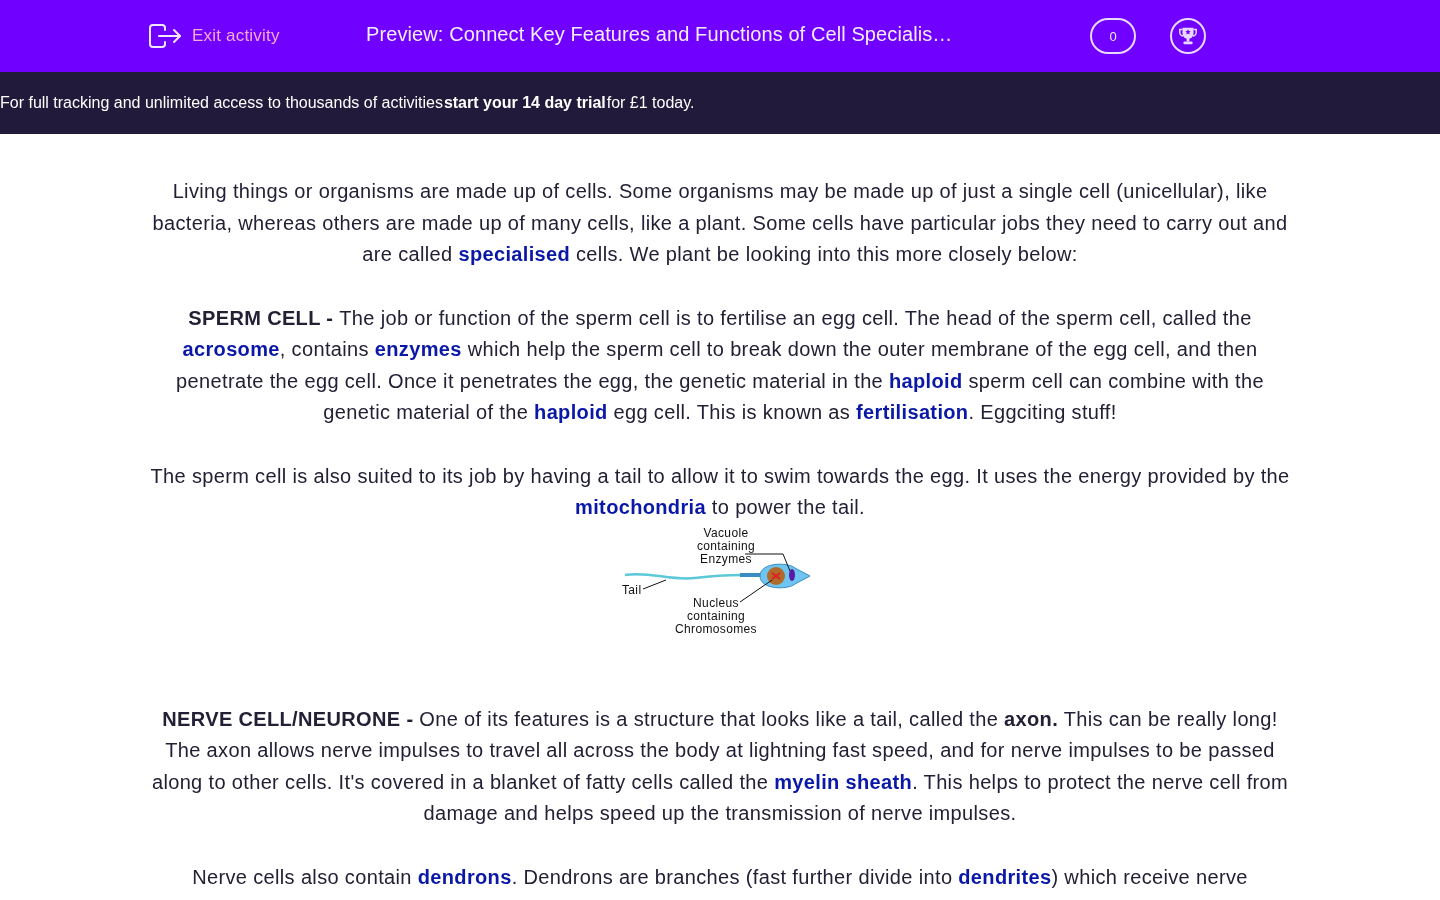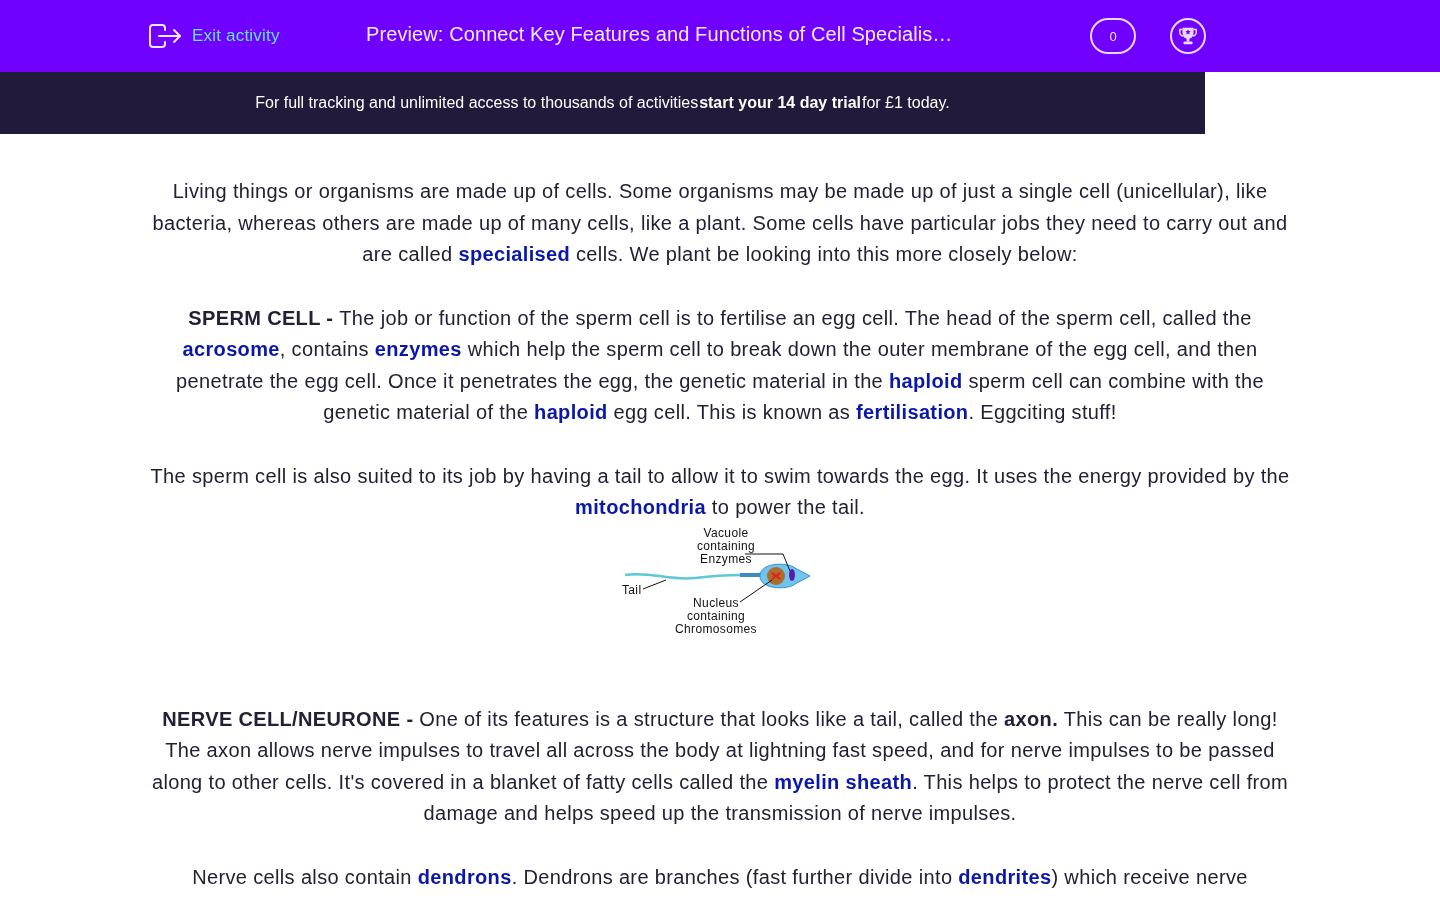--- a/index.html
+++ b/index.html
@@ -9,42 +9,42 @@
   .topbar {
     position: absolute; left: 0; top: 0; width: 1440px; height: 72px;
     background: #7000ff;
     color: #f3e8ff;
   }
   .exit-btn {
     position: absolute; left: 148px; top: 20px; height: 32px;
     display: flex; align-items: center; gap: 10px; cursor: pointer;
   }
   .exit-btn svg { width: 34px; height: 30px; }
-  .exit-label { font-size: 17px; color: #5eead4; letter-spacing: 0.2px; }
+  .exit-label { font-size: 17px; color: #f9a8d4; letter-spacing: 0.2px; }
   .page-title {
     position: absolute; left: 366px; top: 23px; font-size: 20px; color: #f6edff;
     white-space: nowrap; letter-spacing: 0.1px;
   }
   .score-pill {
     position: absolute; left: 1090px; top: 18px; width: 46px; height: 36px;
     border: 2px solid #e9d8ff; border-radius: 18px;
     display: flex; align-items: center; justify-content: center;
     font-size: 13px; color: #f3e8ff;
   }
   .trophy-btn {
     position: absolute; left: 1170px; top: 18px; width: 36px; height: 36px;
     border: 2px solid #e9d8ff; border-radius: 50%;
     display: flex; align-items: center; justify-content: center; cursor: pointer;
   }
   .trophy-btn svg { width: 22px; height: 22px; }
 
   .promo-bar {
-    position: absolute; left: 0; top: 72px; width: 1205px; height: 62px;
+    position: absolute; left: 0; top: 72px; width: 1440px; height: 62px;
     background: #211a3a; color: #ffffff;
-    display: flex; align-items: center; justify-content: center;
+    display: flex; align-items: center; justify-content: flex-start;
     font-size: 16px;
   }
   .promo-bar b { font-weight: bold; margin: 0 1px; }
 
   .content {
     position: absolute; left: 150px; top: 176px; width: 1140px;
     text-align: center; font-size: 20px; line-height: 31.5px; color: #232036;
     letter-spacing: 0.35px;
   }
   .content p { margin-bottom: 32px; }

